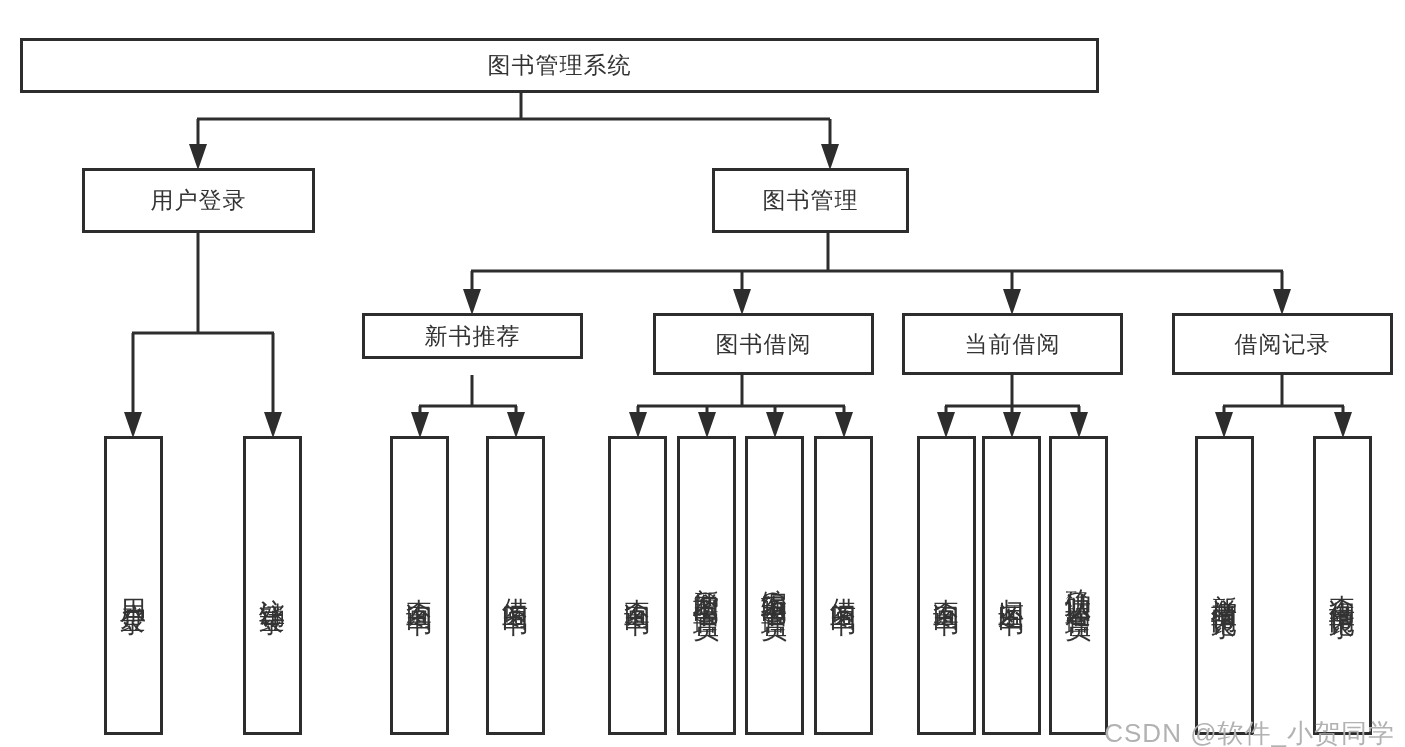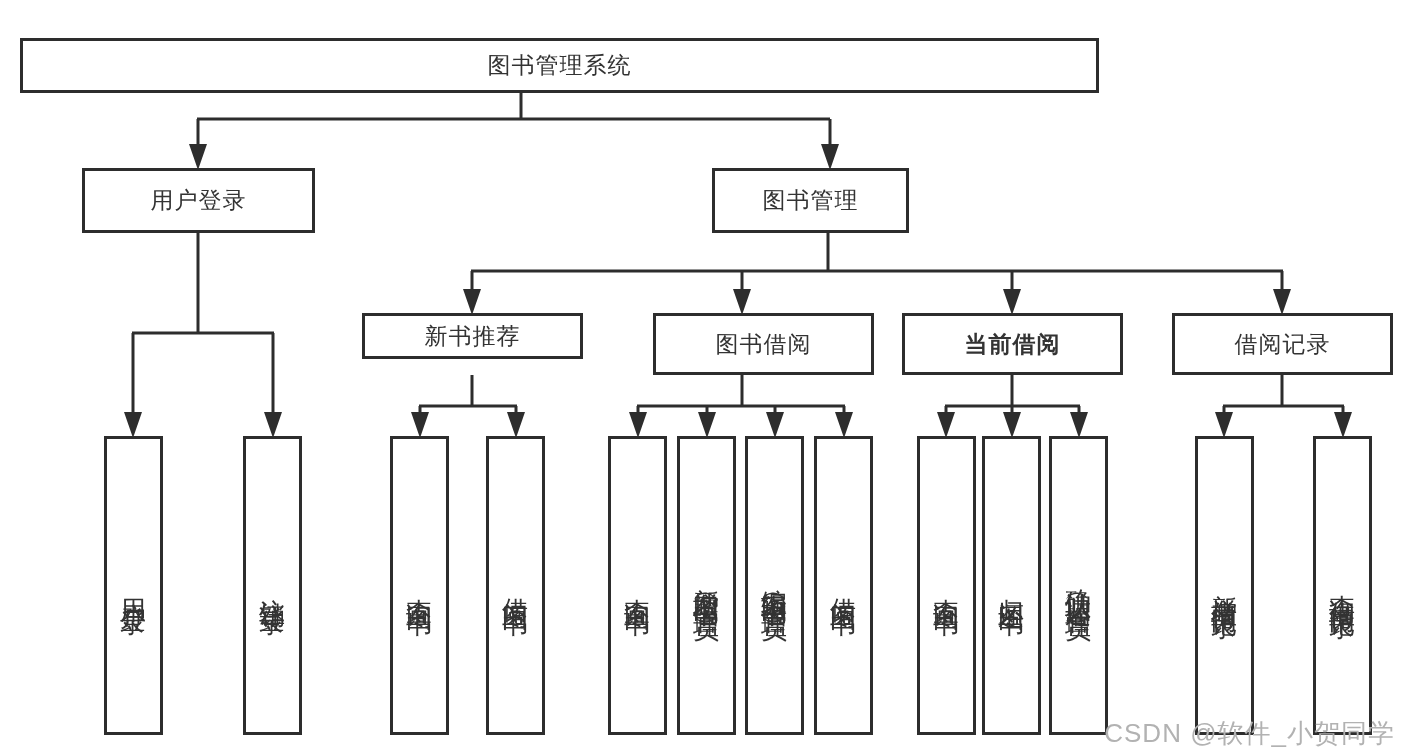--- a/index.html
+++ b/index.html
@@ -126,21 +126,21 @@
       <polygon points="1334,412 1352,412 1343,438" fill="#2d2d2d"></polygon>
     </svg>
 
   <div class="node" style="left:20px; top:13px; width:1079px; height:55px;margin-top:25px;">图书管理系统</div>
 
   <div class="node" style="left:82px; top:168px; width:233px; height:65px;">用户登录</div>
   <div class="node" style="left:712px; top:168px; width:197px; height:65px;">图书管理</div>
 
   <div class="node" style="left:362px; top:313px; width:221px; height:46px;">新书推荐</div>
   <div class="node" style="left:632px; top:313px; width:221px; height:62px;margin-left:21px;">图书借阅</div>
-  <div class="node" style="left:902px; top:313px; width:221px; height:62px;font-weight:bold;">当前借阅</div>
+  <div class="node" style="left:902px; top:313px; width:221px; height:62px;">当前借阅</div>
   <div class="node" style="left:1172px; top:313px; width:221px; height:62px;text-align:center;">借阅记录</div>
 
   <div class="leaf" style="left:104px;">用户登录</div>
   <div class="leaf" style="left:243px;">注销登录</div>
 
   <div class="leaf" style="left:390px;">查询图书</div>
   <div class="leaf" style="left:486px;">借阅图书</div>
 
   <div class="leaf" style="left:608px;">查询图书</div>
   <div class="leaf" style="left:677px;">新增图书（管理员）</div>

